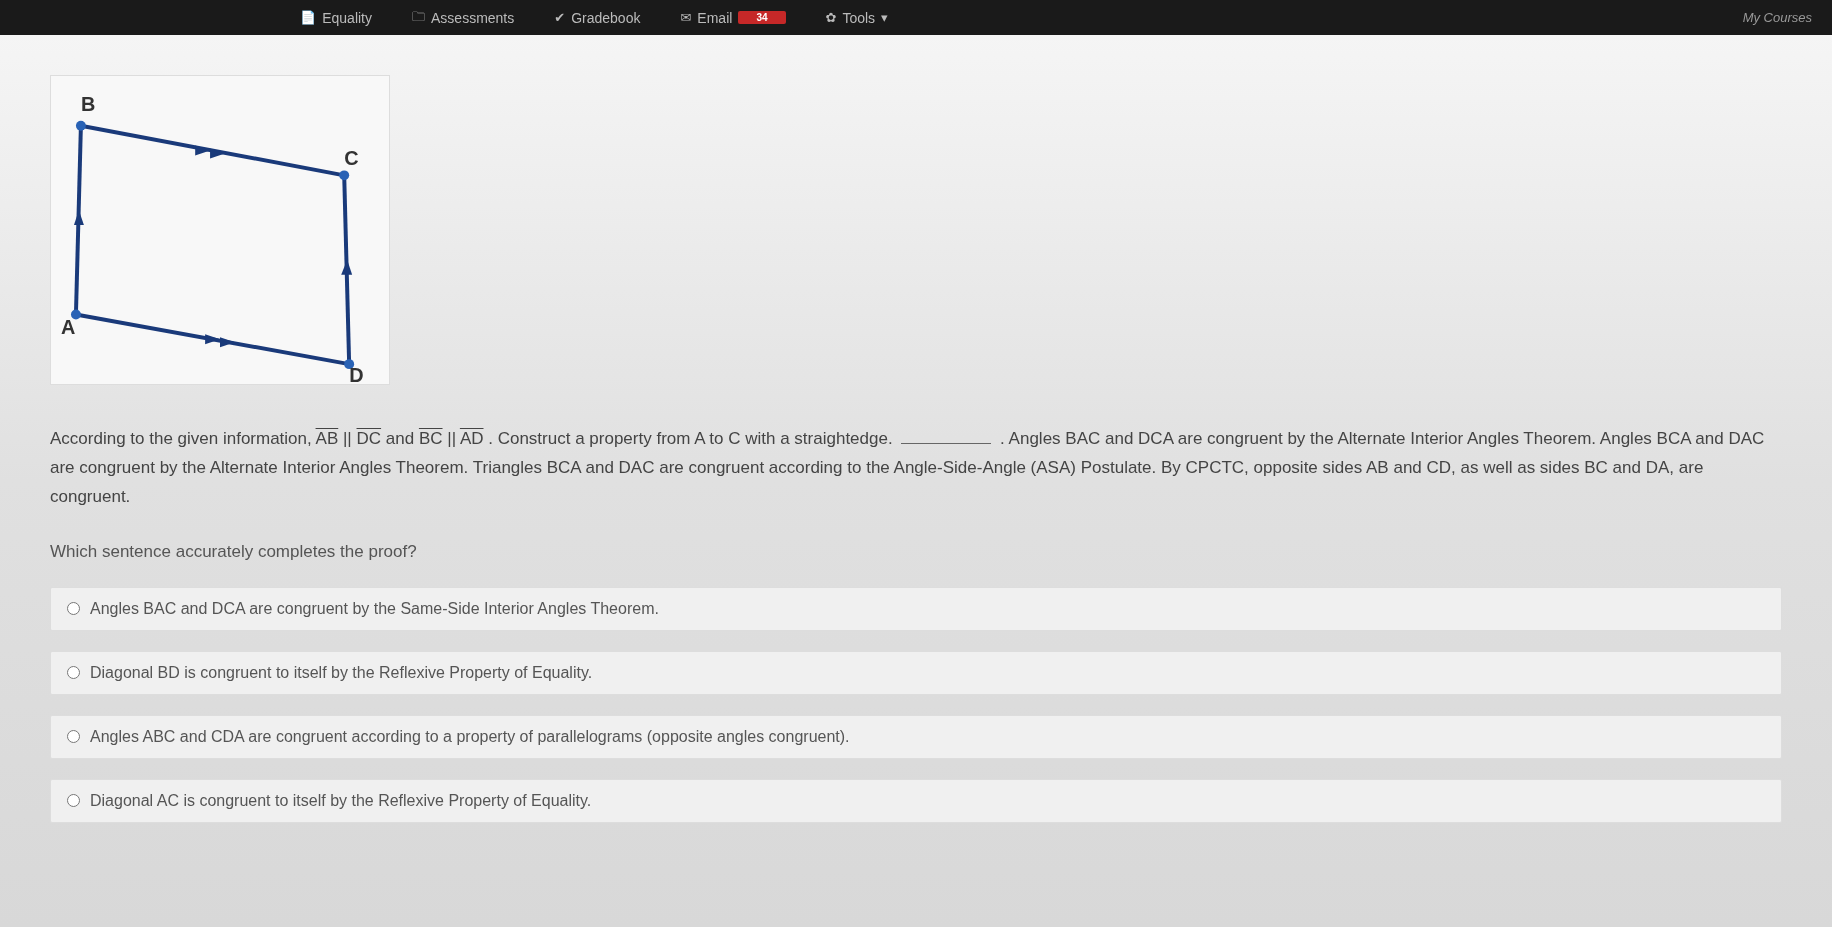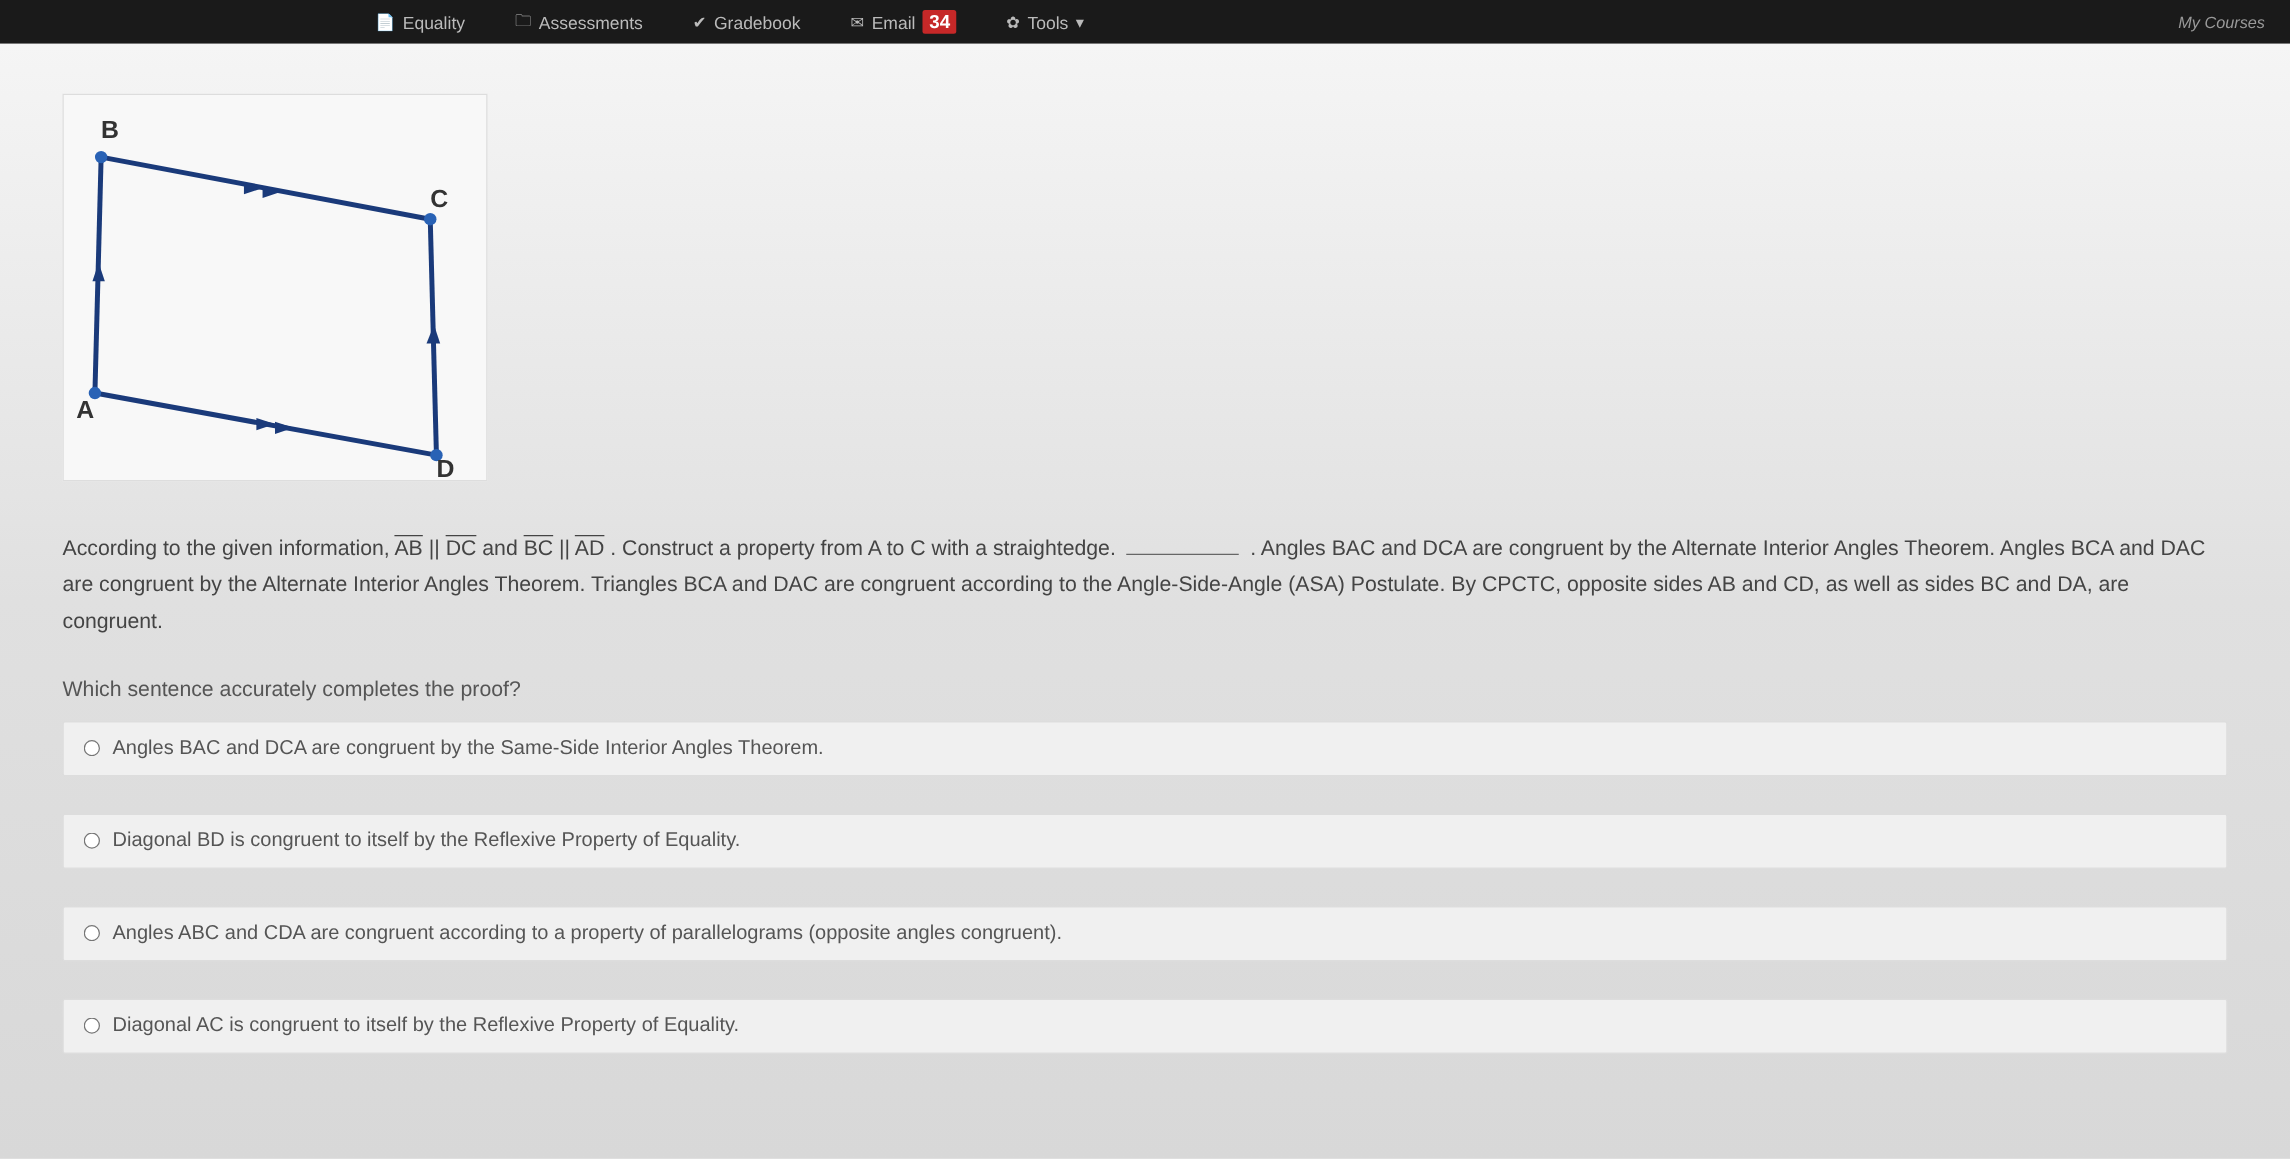--- a/index.html
+++ b/index.html
@@ -31,22 +31,22 @@
       gap: 6px;
       cursor: pointer;
       color: #bbb;
     }
     .nav-item .icon {
       font-size: 13px;
     }
     .badge {
       background: #c62828;
       color: white;
-      padding: 1px 5px;
-      font-size: 15px;
+      padding: 1px 18px;
+      font-size: 10px;
       border-radius: 2px;
       font-weight: bold;
     }
     .nav-right {
       margin-left: auto;
       color: #999;
       font-size: 13px;
       font-style: italic;
     }
     .content-area {
@@ -80,26 +80,26 @@
     }
     .blank {
       display: inline-block;
       width: 90px;
       border-bottom: 1px solid #666;
       margin: 0 4px;
     }
     .prompt-text {
       color: #555;
       font-size: 17px;
-      margin-bottom: 15px;
+      margin-bottom: 25px;
     }
     .options {
       display: flex;
       flex-direction: column;
-      gap: 30px;
+      gap: 20px;
     }
     .option {
       background: #f0f0f0;
       border: 1px solid #ddd;
       padding: 12px 16px;
       display: flex;
       align-items: center;
       gap: 10px;
       color: #555;
       font-size: 16px;

